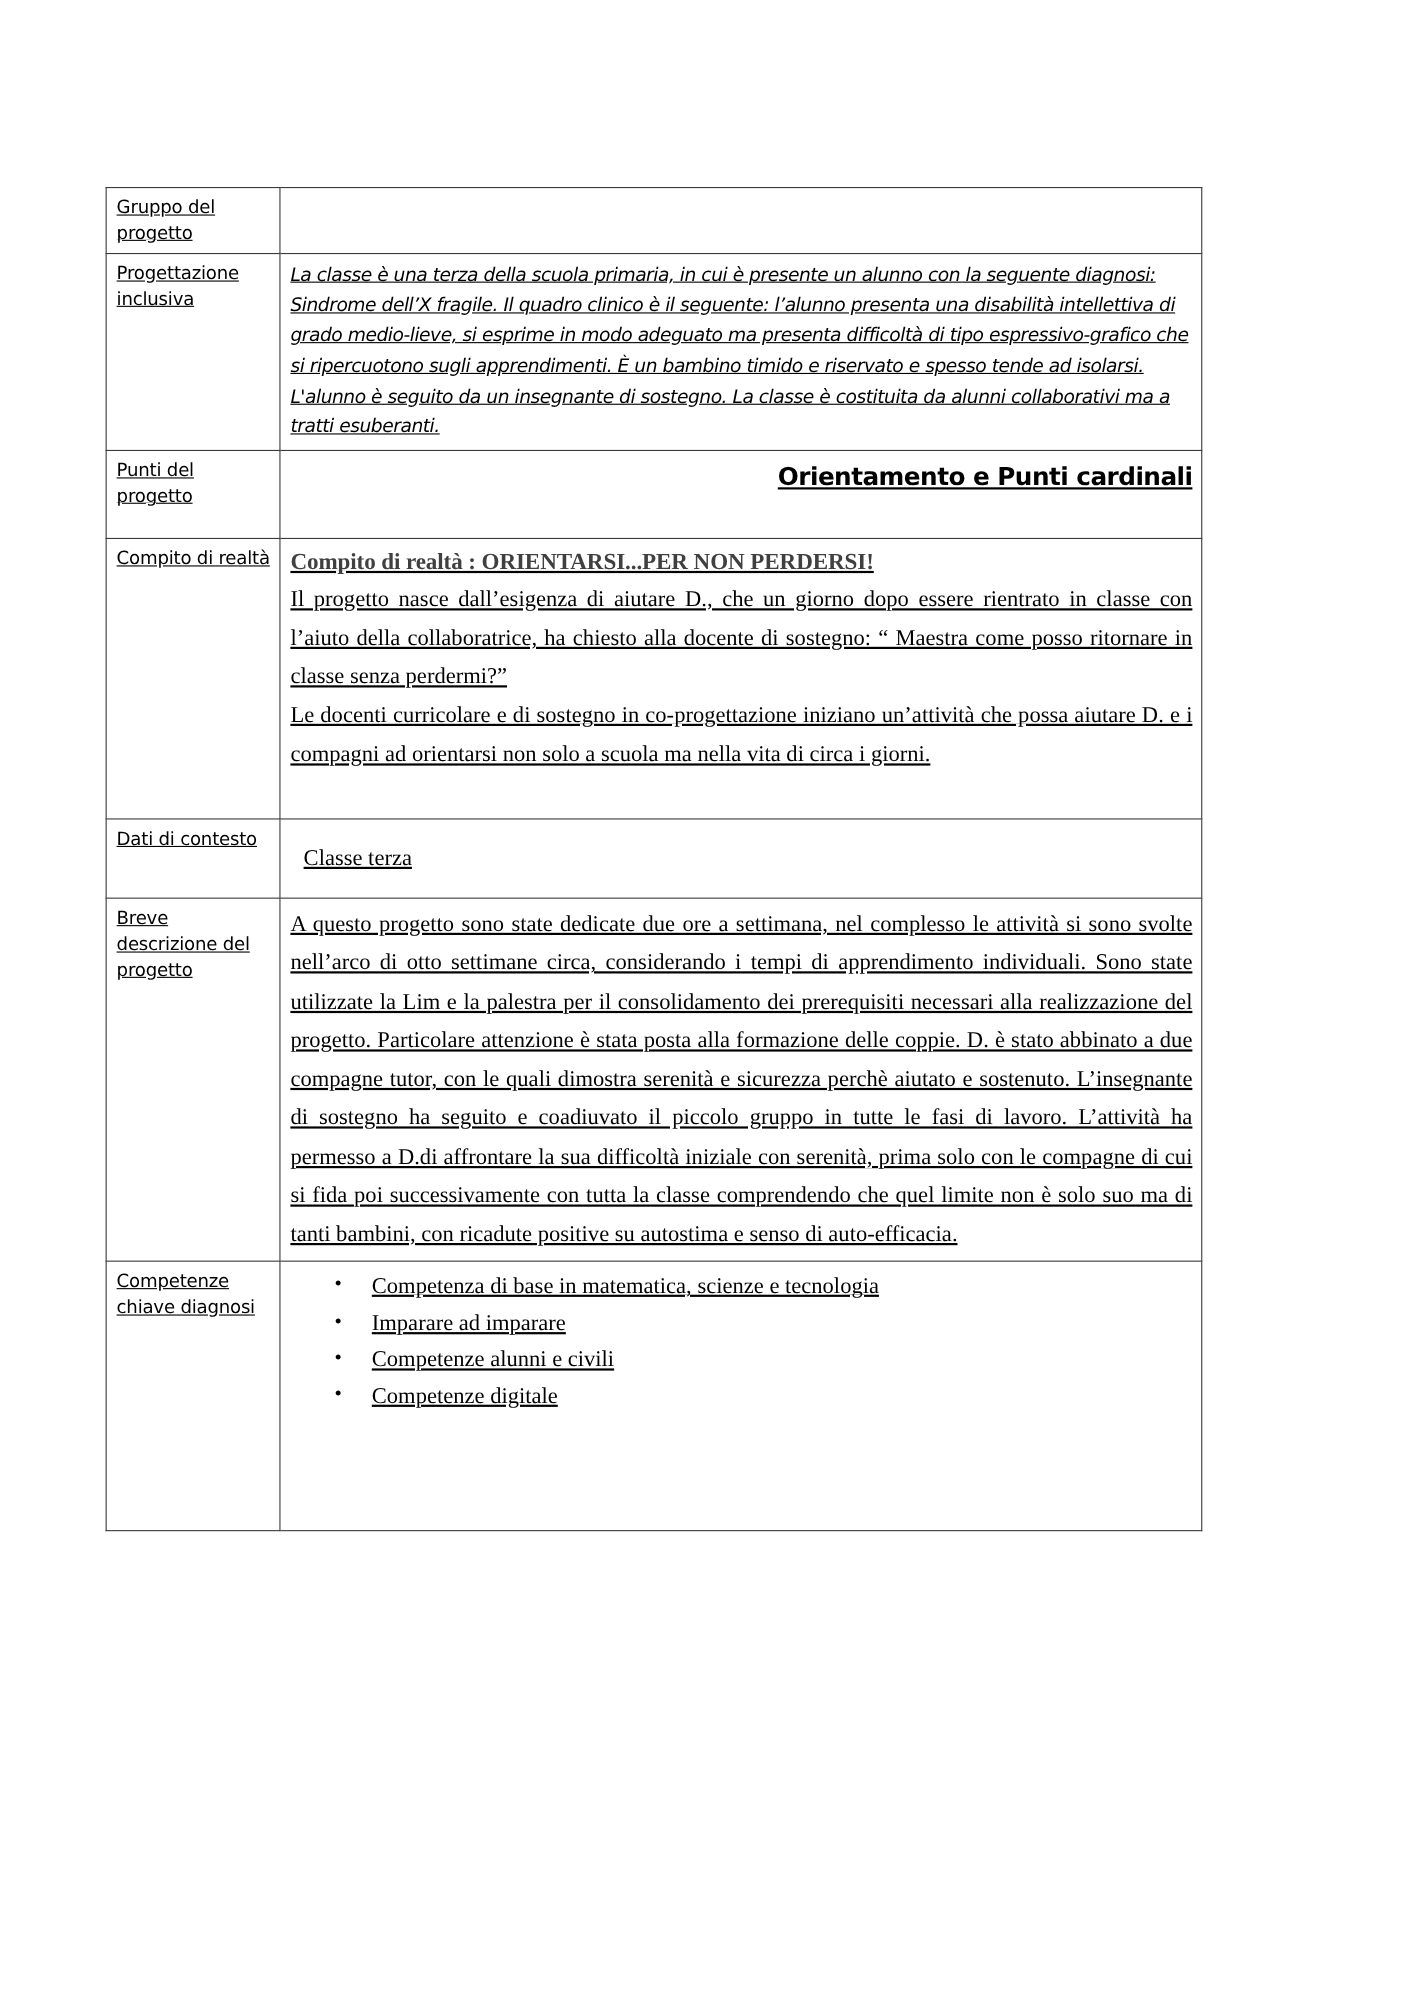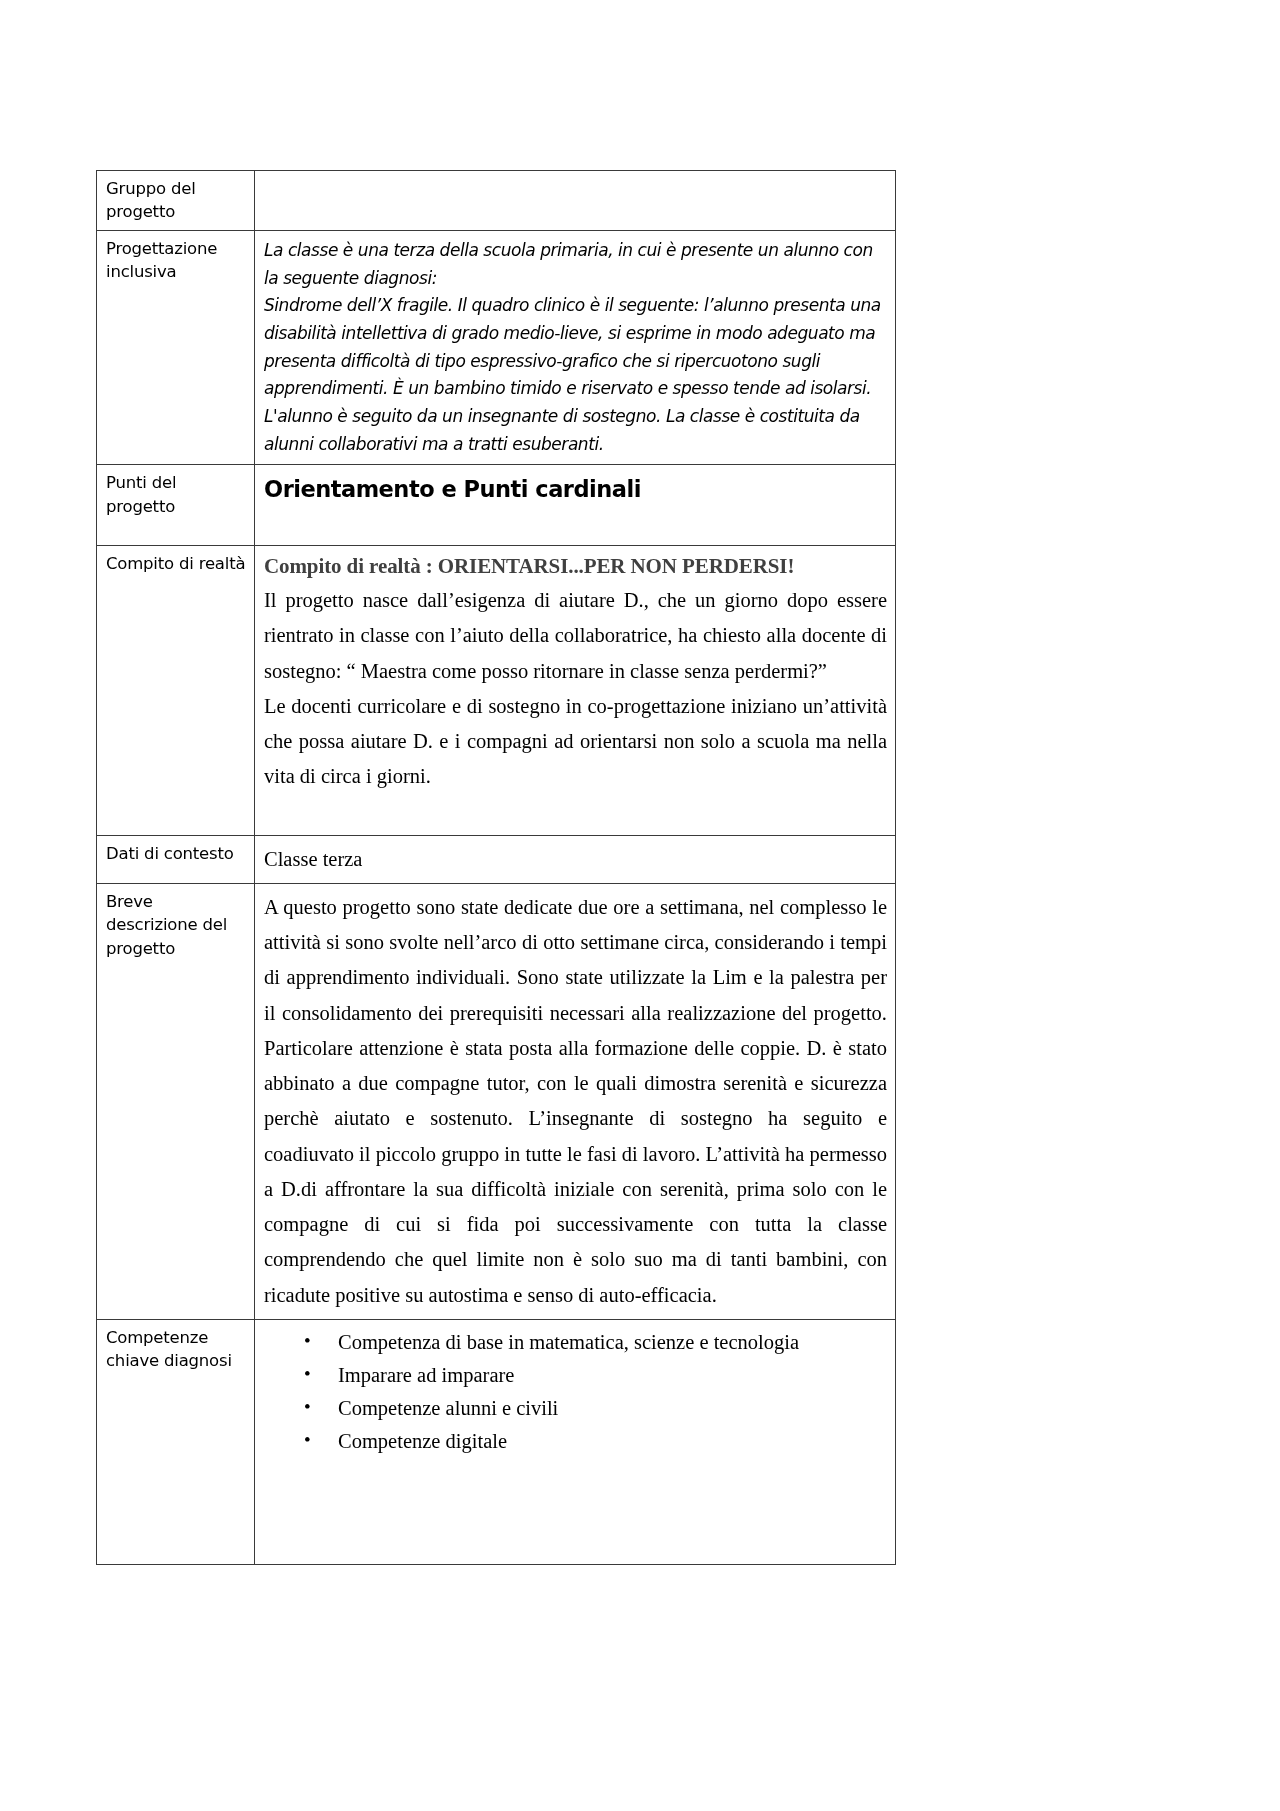--- a/index.html
+++ b/index.html
@@ -20,23 +20,24 @@
     left: 0;
     top: 0;
     width: 1280px;
     height: 1811px;
     background: #ffffff;
   }
   .doc-table {
     position: absolute;
     left: 96px;
     top: 170px;
-    width: 800px;
+    width: 997px;
     border-collapse: collapse;
     table-layout: fixed;
+    text-decoration: underline;
   }
   .doc-table td {
     border: 1px solid #3a3a3a;
     vertical-align: top;
     padding: 6px 8px 6px 9px;
   }
   .col-label {
     width: 158px;
   }
   .label-text {
@@ -64,20 +65,21 @@
   
   .title-bold {
     font-family: "DejaVu Sans", "Liberation Sans", sans-serif;
     font-weight: bold;
     font-size: 22.5px;
     line-height: 1.3;
     letter-spacing: -0.5px;
     margin: 0;
     padding-top: 4px;
     color: #000;
+    text-align: right;
   }
   .title-cell-spacer {
     height: 34px;
   }
   
   .red-heading {
     font-family: "Liberation Serif", "DejaVu Serif", serif;
     font-weight: bold;
     font-size: 21px;
     color: #404040;
@@ -93,21 +95,21 @@
     text-align: justify;
     text-justify: inter-word;
     margin: 0;
     color: #000;
     hyphens: none;
   }
   .serif-plain {
     font-family: "Liberation Serif", "DejaVu Serif", serif;
     font-size: 20.5px;
     line-height: 1.72;
-    margin: 0;
+    margin: 12px;
     color: #000;
   }
   .spacer-line {
     height: 34px;
   }
   .tall-pad {
     padding-bottom: 30px;
   }
   
   ul.bullets {

